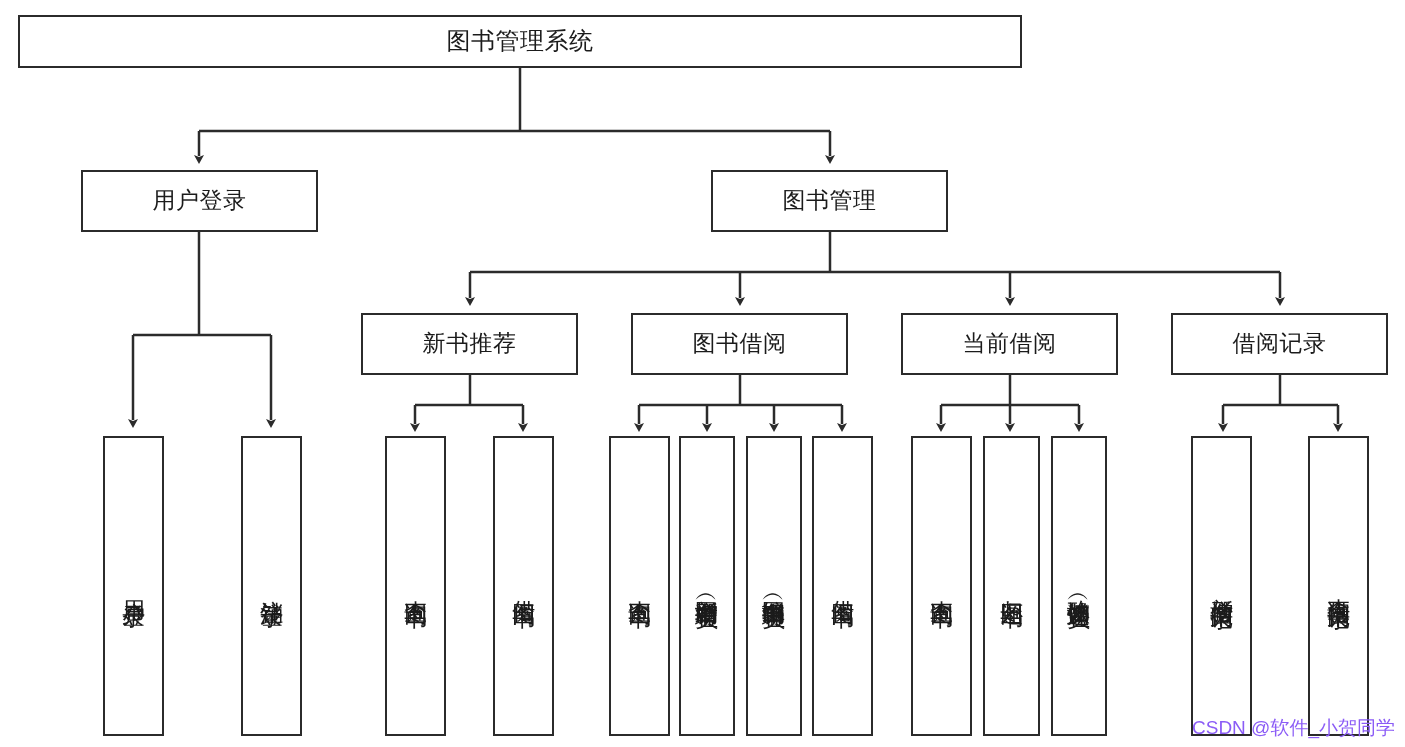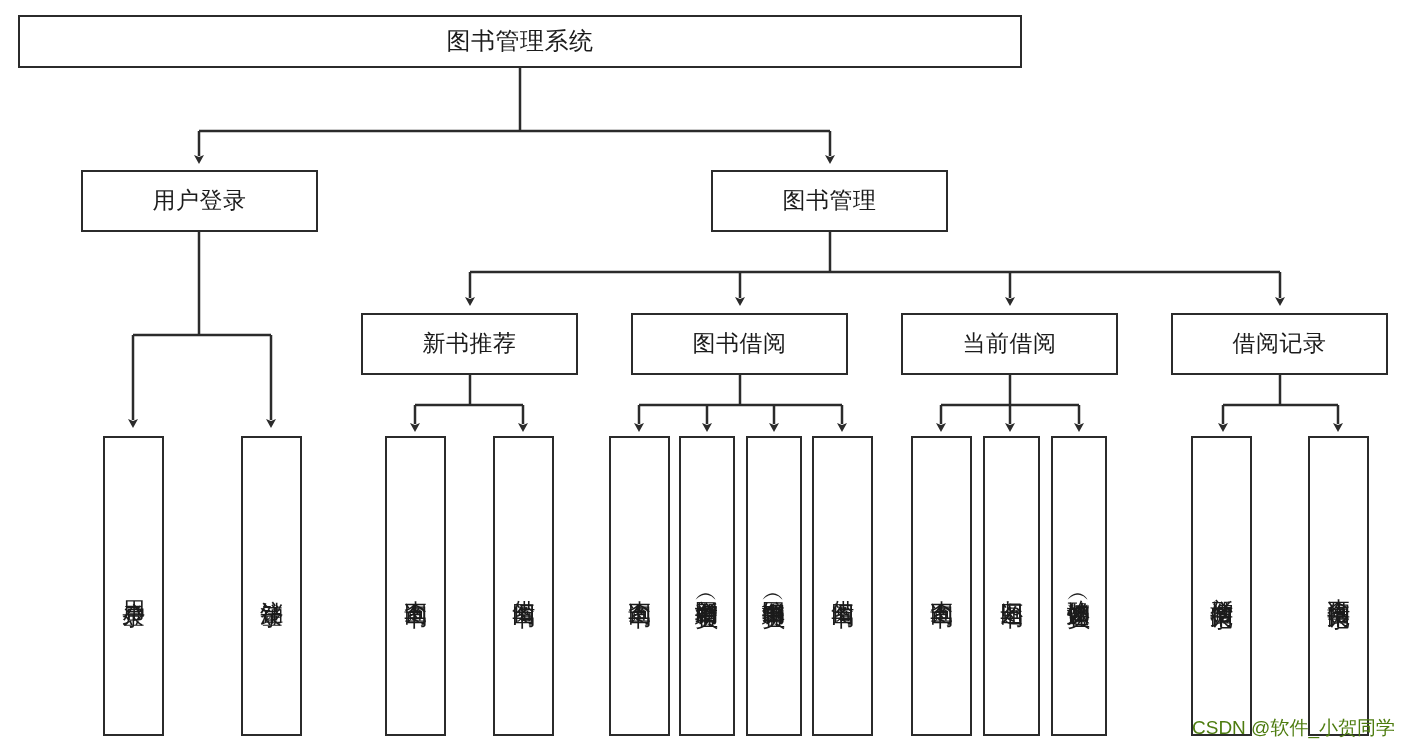--- a/index.html
+++ b/index.html
@@ -65,21 +65,21 @@
     text-align: center;
     white-space: normal;
     max-height: 100%;
   }
   .node-box.vert.tall .node-label {
     letter-spacing: 1px;
     line-height: 1.22;
   }
   .watermark {
     position: absolute;
-    color: #4d7c0f;
+    color: #8b5cf6;
     font-size: 19px;
     font-family: "Liberation Sans", "DejaVu Sans", sans-serif;
     white-space: nowrap;
     user-select: none;
   }
 </style>
 </head>
 <body>
 
 <div id="diagram-root">

